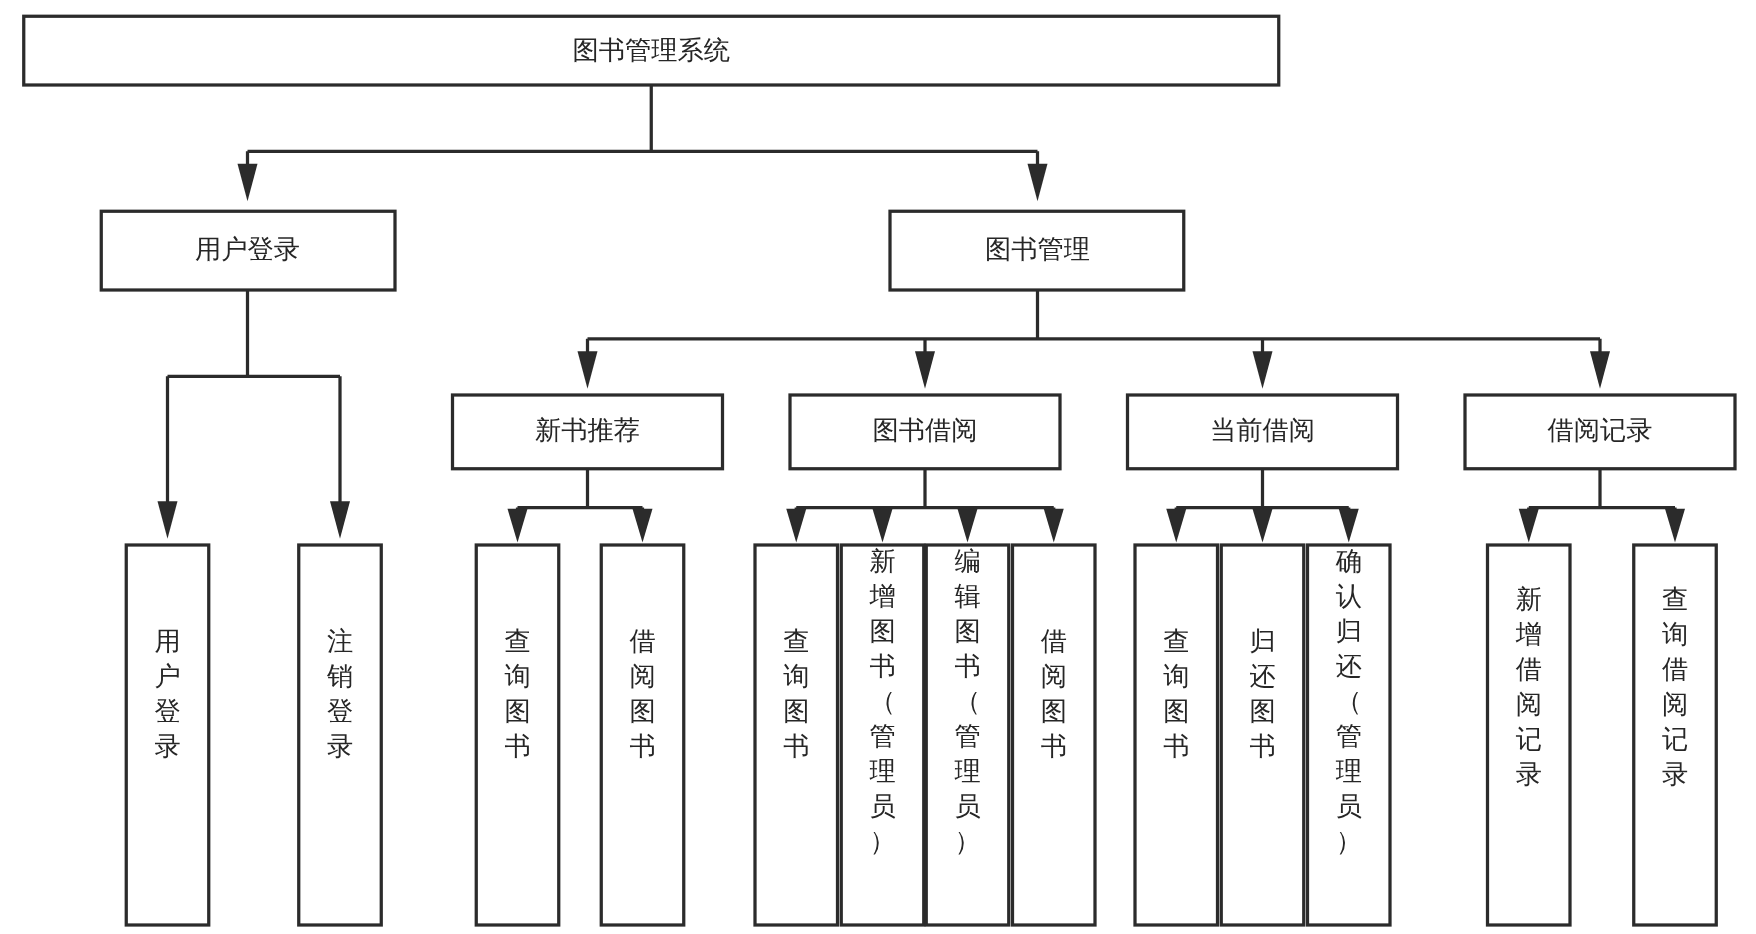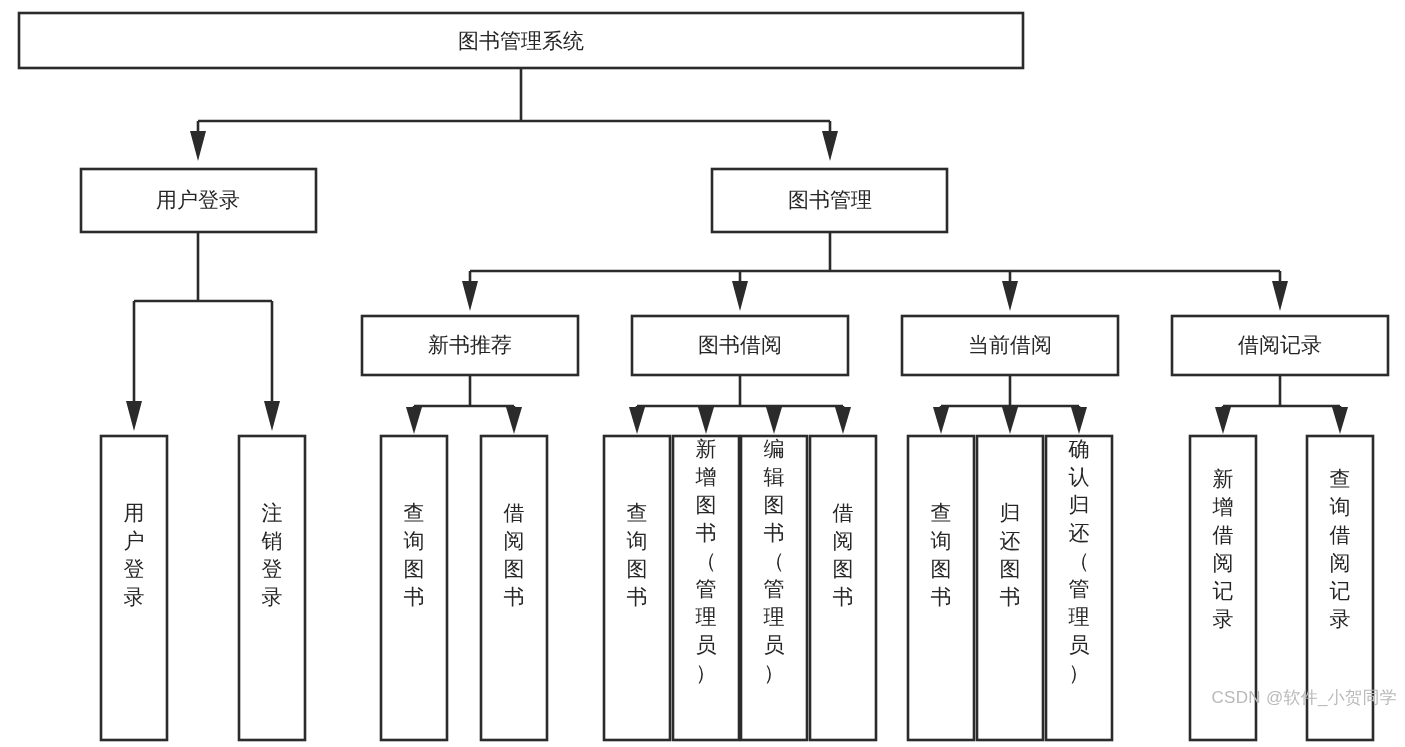--- a/index.html
+++ b/index.html
@@ -227,14 +227,13 @@
     <rect class="node-box" x="1190" y="436" width="66" height="304"></rect>
     <text class="leaf-label" x="1223"><tspan x="1223" y="486">新</tspan><tspan x="1223" y="514">增</tspan><tspan x="1223" y="542">借</tspan><tspan x="1223" y="570">阅</tspan><tspan x="1223" y="598">记</tspan><tspan x="1223" y="626">录</tspan></text>
   </g>
   <g>
     <rect class="node-box" x="1307" y="436" width="66" height="304"></rect>
     <text class="leaf-label" x="1340"><tspan x="1340" y="486">查</tspan><tspan x="1340" y="514">询</tspan><tspan x="1340" y="542">借</tspan><tspan x="1340" y="570">阅</tspan><tspan x="1340" y="598">记</tspan><tspan x="1340" y="626">录</tspan></text>
   </g>
 
 </svg>
 
-<div class="watermark">CSDN @软件_小贺同学</div>
 </div>
 
 </body></html>

